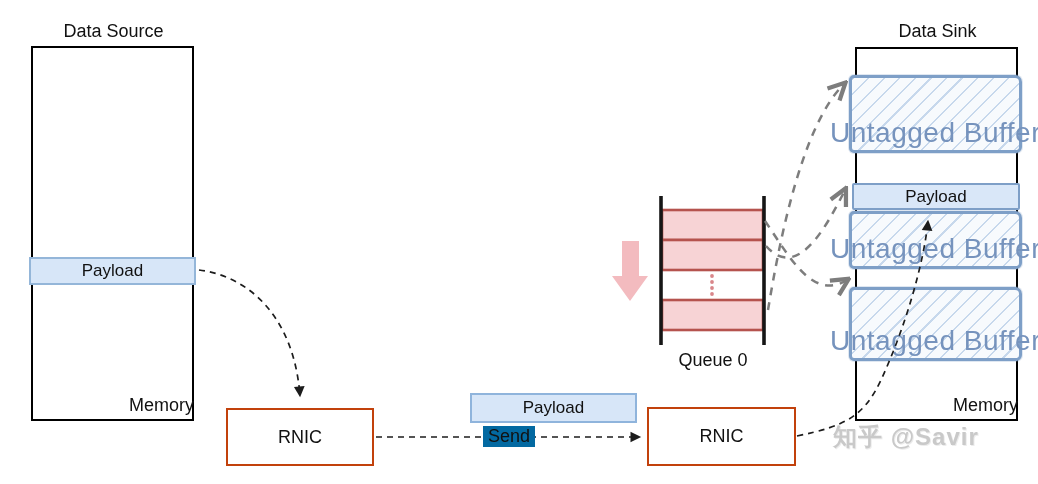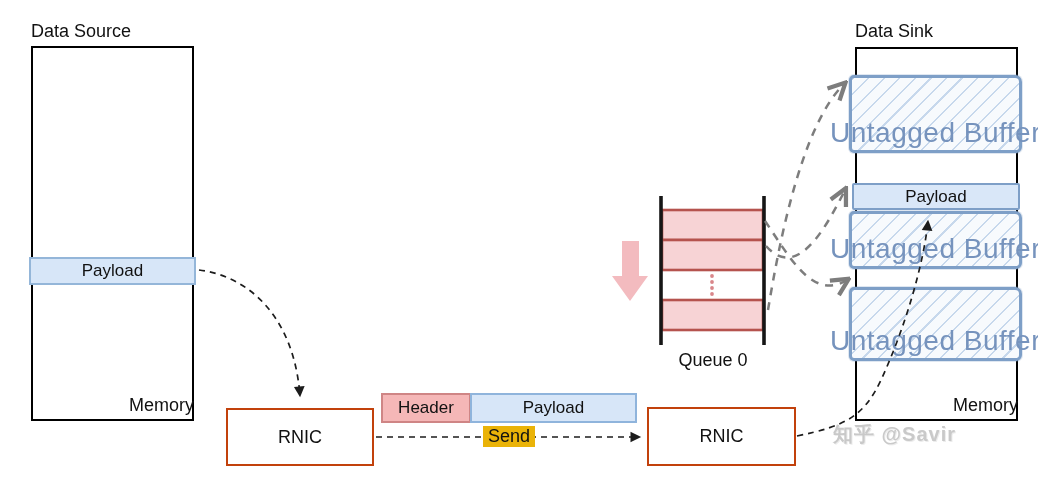--- a/index.html
+++ b/index.html
@@ -1,55 +1,54 @@
 <!DOCTYPE html>
 <html><head>
 <meta charset="utf-8">
 <style>
   html,body{margin:0;padding:0;background:#fff;}
   .canvas{position:relative;width:1038px;height:484px;background:#fff;overflow:hidden;
           font-family:"Liberation Sans",sans-serif;color:#111;}
   .box{position:absolute;border:2px solid #000;background:#fff;box-sizing:border-box;}
-  .title{position:absolute;text-align:left;font-size:18px;color:#111;}
+  .title{position:absolute;text-align:center;font-size:18px;color:#111;}
   .memlabel{position:absolute;text-align:right;font-size:18px;color:#111;}
   .payload-row{position:absolute;box-sizing:border-box;background:#d7e6f8;border:2px solid #94b6d9;
                font-size:17px;display:flex;align-items:center;justify-content:center;}
   .rnic{position:absolute;border:2px solid #c2410c;background:#fff;box-sizing:border-box;
         font-size:18px;display:flex;align-items:center;justify-content:center;}
   .pkt{position:absolute;box-sizing:border-box;font-size:17px;display:flex;align-items:center;justify-content:center;}
   .pkt-header{background:#f5b7b7;border:2px solid #cf8585;}
   .pkt-payload{background:#d7e6f8;border:2px solid #8fb4dc;}
-  .send-label{position:absolute;background:#eab308;padding:0 5px;font-size:18px;z-index:6;}
+  .send-label{position:absolute;background:#0369a1;padding:0 5px;font-size:18px;z-index:6;}
   .queue-label{position:absolute;text-align:center;font-size:18px;}
   .buffer{position:absolute;box-sizing:border-box;border:3.5px solid #7e9fc7;border-radius:5px 7px 6px 5px;
           background-color:#f7fafd;
           background-image:repeating-linear-gradient(135deg, rgba(140,175,216,0.45) 0px, rgba(140,175,216,0.45) 1.6px, transparent 1.6px, transparent 11px);
           display:flex;align-items:flex-end;justify-content:center;
           box-shadow:0 0 0 1px rgba(126,159,199,0.25);}
   .buffer span{font-size:28px;letter-spacing:0.5px;color:#7693bd;margin-bottom:1px;white-space:nowrap;}
   .sink-payload{position:absolute;box-sizing:border-box;background:#d9e7f8;border:2.5px solid #7e9fc7;
                 border-radius:2px;font-size:17px;display:flex;align-items:center;justify-content:center;}
-  .watermark{position:absolute;font-size:20px;font-weight:700;color:#c9c9c9;letter-spacing:1px;
+  .watermark{position:absolute;font-size:24px;font-weight:700;color:#c9c9c9;letter-spacing:1px;
              text-shadow:1px 1px 0 #ececec;white-space:nowrap;z-index:7;}
   svg.overlay{position:absolute;left:0;top:0;z-index:5;pointer-events:none;}
 </style>
 </head>
 <body>
 
 <div class="canvas">
 
   <div class="title" style="left:31px;top:21px;width:165px;">Data Source</div>
   <div class="box" style="left:31px;top:46px;width:163px;height:375px;"></div>
   <div class="payload-row" style="left:29px;top:257px;width:167px;height:28px;">Payload</div>
   <div class="memlabel" style="left:31px;top:395px;width:163px;">Memory</div>
 
   <div class="rnic" style="left:226px;top:408px;width:148px;height:58px;">RNIC</div>
   <div class="rnic" style="left:647px;top:407px;width:149px;height:59px;">RNIC</div>
 
-  <div class="pkt pkt-header" style="left:381px;top:393px;width:90px;height:30px;">Header</div>
   <div class="pkt pkt-payload" style="left:470px;top:393px;width:167px;height:30px;">Payload</div>
 
   <div class="send-label" style="left:483px;top:426px;">Send</div>
 
   <div class="queue-label" style="left:648px;top:350px;width:130px;">Queue 0</div>
 
   <div class="title" style="left:855px;top:21px;width:165px;">Data Sink</div>
   <div class="box" style="left:855px;top:47px;width:163px;height:374px;"></div>
 
   <div class="buffer" style="left:849px;top:75px;width:173px;height:78px;">

